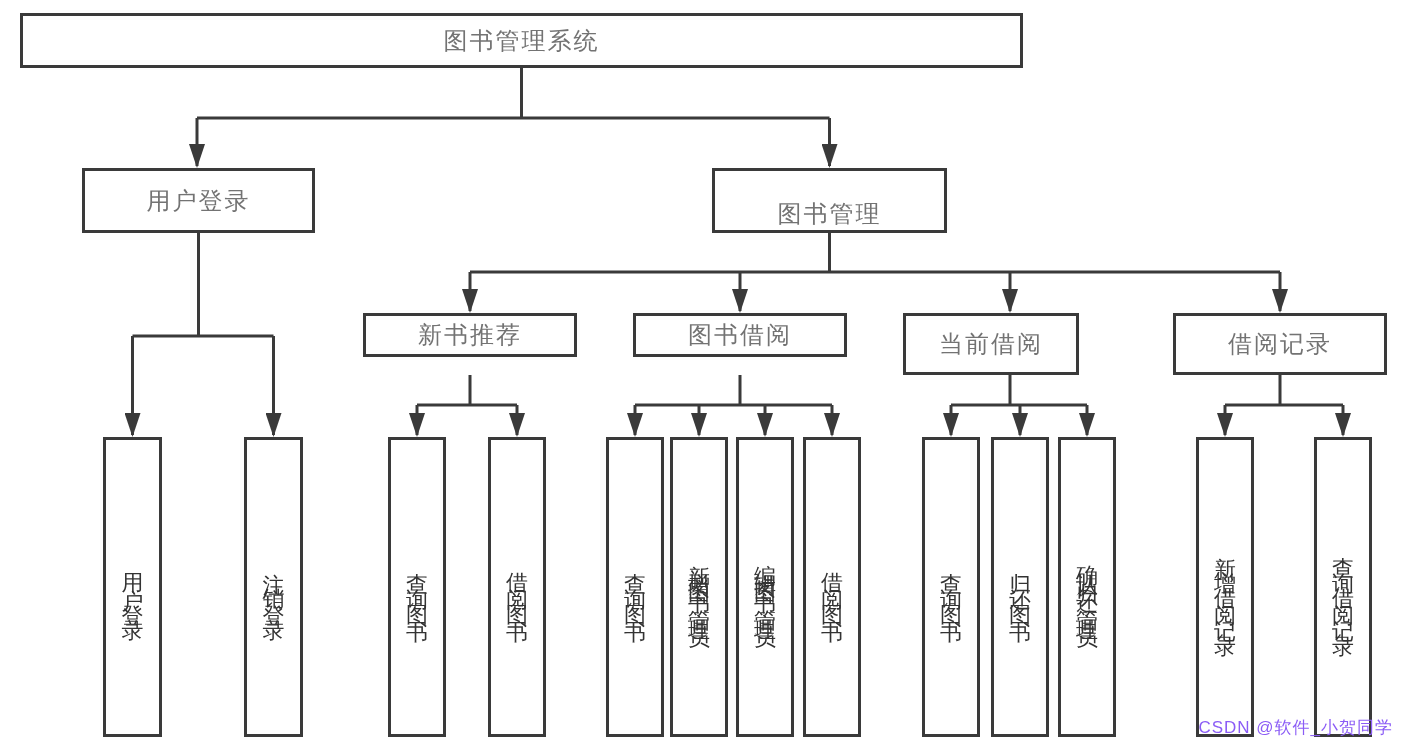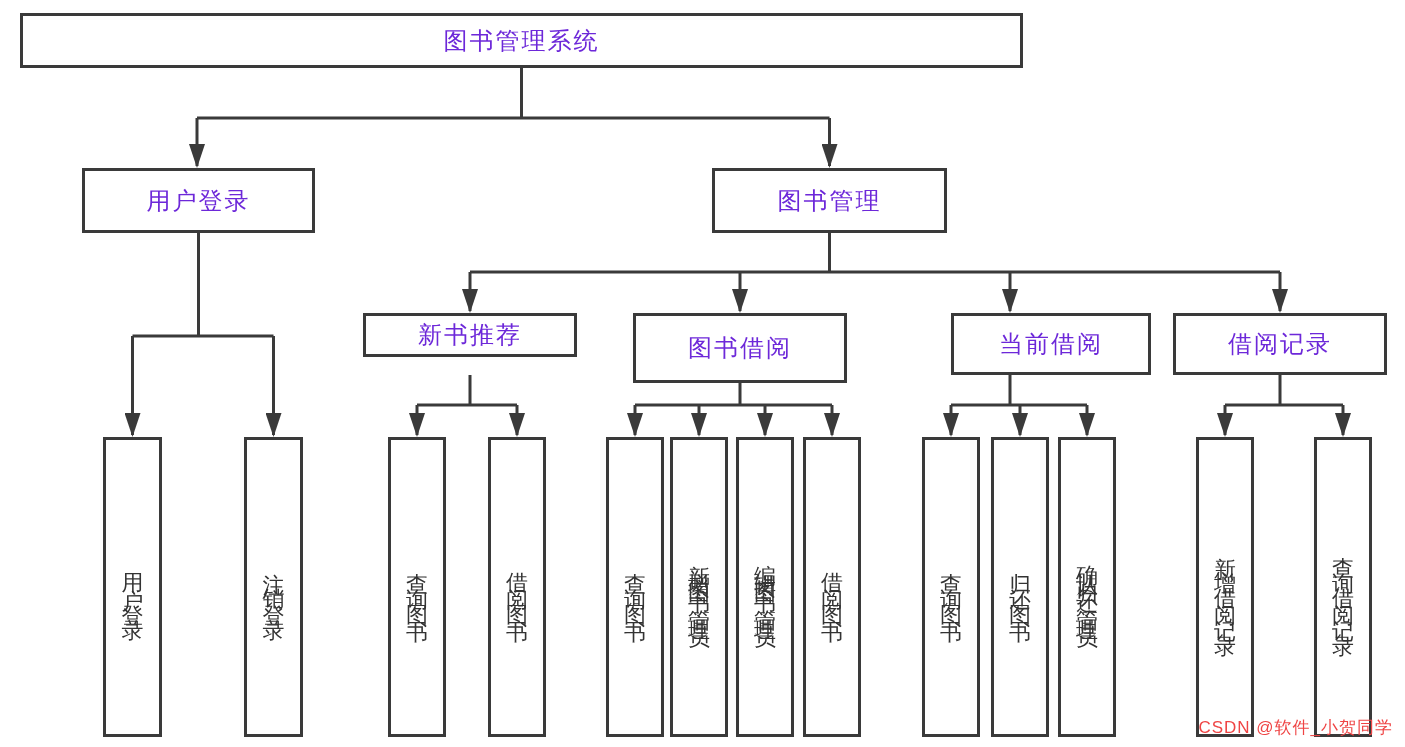--- a/index.html
+++ b/index.html
@@ -30,39 +30,39 @@
     background: #ffffff;
     display: flex;
     align-items: center;
     justify-content: center;
     color: #333333;
   }
   .box.h span {
     font-size: 24px;
     letter-spacing: 2px;
     white-space: nowrap;
-    color: #6d28d9;
+    color: #737373;
   }
   .box.v span {
     writing-mode: vertical-rl;
     text-orientation: mixed;
     font-size: 22px;
     letter-spacing: 16px;
     white-space: nowrap;
     color: #333333;
   }
   .box.v.long span {
     letter-spacing: 9px;
   }
   .watermark {
     position: absolute;
     right: 12px;
     bottom: 8px;
     font-size: 17px;
-    color: #ef4444;
+    color: #8b5cf6;
     letter-spacing: 1px;
     white-space: nowrap;
   }
 </style>
 </head>
 <body>
 
 <div class="stage">
 
   <svg class="connectors" width="1405" height="747" viewBox="0 0 1405 747" xmlns="http://www.w3.org/2000/svg">
@@ -108,31 +108,31 @@
     </g>
   </svg>
 
   <div class="box h" style="left:20px; top:13px; width:1003px; height:55px;">
     <span>图书管理系统</span>
   </div>
 
   <div class="box h" style="left:82px; top:168px; width:233px; height:65px;">
     <span>用户登录</span>
   </div>
-  <div class="box h" style="left:712px; top:168px; width:235px; height:65px;">
+  <div class="box h" style="left:712px; top:168px; width:235px; height:65px;align-items:flex-end;">
     <span>图书管理</span>
   </div>
 
   <div class="box h" style="left:363px; top:313px; width:214px; height:44px;">
     <span>新书推荐</span>
   </div>
-  <div class="box h" style="left:633px; top:313px; width:214px; height:70px;">
+  <div class="box h" style="left:633px; top:313px; width:214px; height:44px;">
     <span>图书借阅</span>
   </div>
-  <div class="box h" style="left:903px; top:313px; width:200px; height:62px;margin-left:48px;">
+  <div class="box h" style="left:903px; top:313px; width:176px; height:62px;">
     <span>当前借阅</span>
   </div>
   <div class="box h" style="left:1173px; top:313px; width:214px; height:62px;font-family:Liberation Serif, serif;">
     <span>借阅记录</span>
   </div>
 
   <div class="box v" style="left:103px; top:437px; width:59px; height:300px;">
     <span>用户登录</span>
   </div>
   <div class="box v" style="left:244px; top:437px; width:59px; height:300px;">

